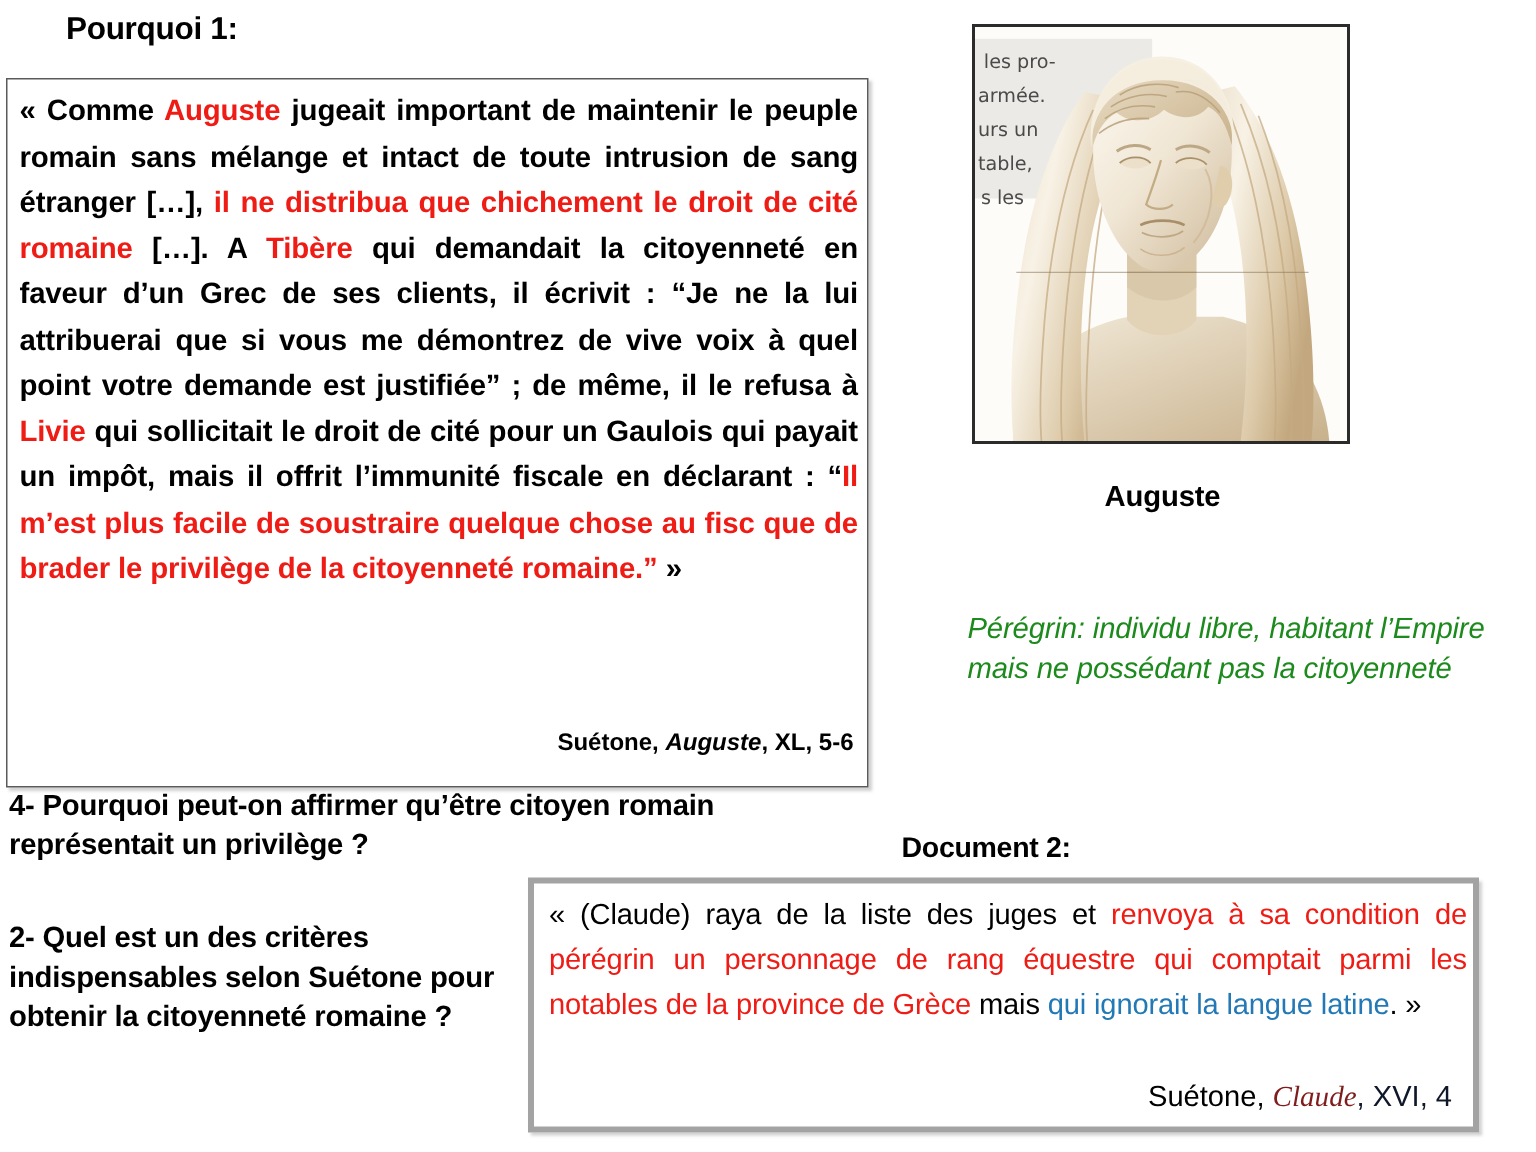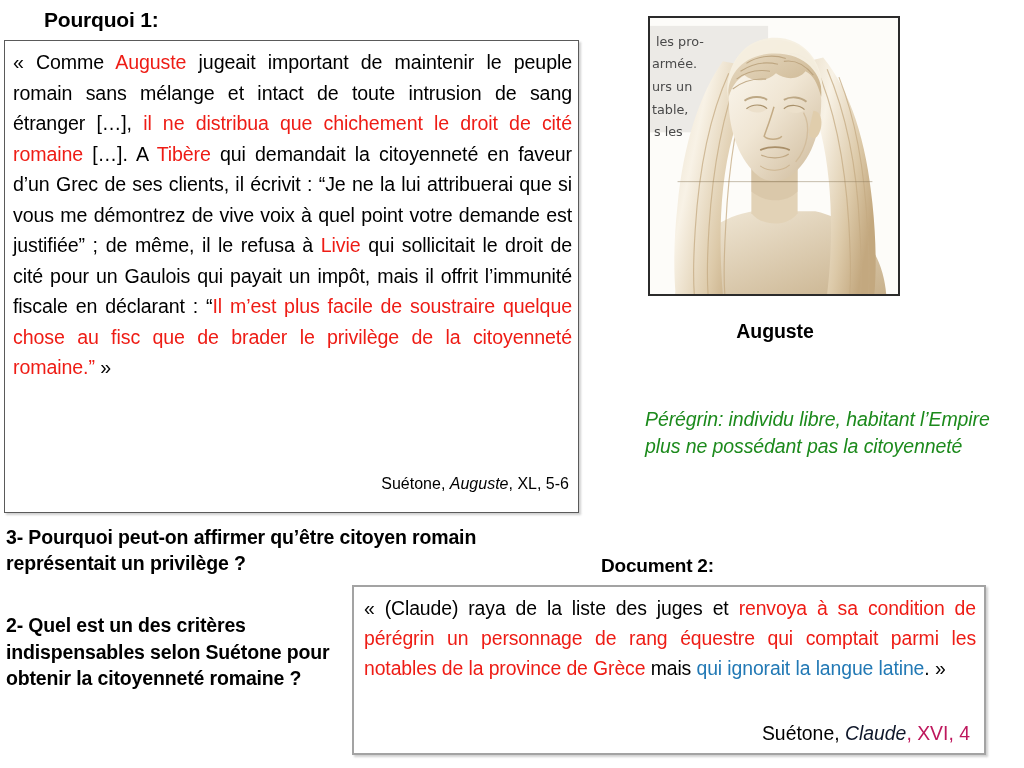--- a/index.html
+++ b/index.html
@@ -26,27 +26,28 @@
     position: absolute;
     left: 44px;
     top: 8px;
     font-size: 21px;
     font-weight: bold;
     letter-spacing: -0.2px;
   }
   #doc1-box {
     position: absolute;
     left: 4px;
-    top: 40px;
+    top: 52px;
     width: 575px;
     height: 473px;
     border: 1px solid #5a5a5a;
     box-sizing: border-box;
     background: #ffffff;
     box-shadow: 2px 2px 2px rgba(120,120,120,0.35);
+    font-weight: bold;
   }
   #doc1-text {
     position: absolute;
     left: 8px;
     top: 6px;
     width: 559px;
     font-size: 19.6px;
     line-height: 30.5px;
     text-align: justify;
     text-justify: inter-word;
@@ -91,21 +92,21 @@
     font-size: 19px;
     font-weight: bold;
     letter-spacing: -0.2px;
   }
   #doc2-box {
     position: absolute;
     left: 352px;
     top: 585px;
     width: 634px;
     height: 170px;
-    border: 2px solid #a3a3a3;
+    border: 4px solid #a3a3a3;
     box-sizing: border-box;
     background: #ffffff;
     box-shadow: 2px 2px 2px rgba(120,120,120,0.35);
   }
   #doc2-text {
     position: absolute;
     left: 10px;
     top: 6px;
     width: 612px;
     font-size: 19.4px;
@@ -164,28 +165,28 @@
 
 <div class="slide">
 
   <div id="doc1-title">Pourquoi 1:</div>
 
   <div id="doc1-box">
     <div id="doc1-text"><span style="color: rgb(0, 0, 0);">« Comme </span><span style="color: rgb(238, 28, 21);">Auguste</span><span style="color: rgb(0, 0, 0);"> jugeait important de maintenir le peuple romain sans mélange et intact de toute intrusion de sang étranger […], </span><span style="color: rgb(238, 28, 21);">il ne distribua que chichement le droit de cité romaine</span><span style="color: rgb(0, 0, 0);"> […]. A </span><span style="color: rgb(238, 28, 21);">Tibère</span><span style="color: rgb(0, 0, 0);"> qui demandait la citoyenneté en faveur d’un Grec de ses clients, il écrivit : “Je ne la lui attribuerai que si vous me démontrez de vive voix à quel point votre demande est justifiée” ; de même, il le refusa à </span><span style="color: rgb(238, 28, 21);">Livie</span><span style="color: rgb(0, 0, 0);"> qui sollicitait le droit de cité pour un Gaulois qui payait un impôt, mais il offrit l’immunité fiscale en déclarant : “</span><span style="color: rgb(238, 28, 21);">Il m’est plus facile de soustraire quelque chose au fisc que de brader le privilège de la citoyenneté romaine.”</span><span style="color: rgb(0, 0, 0);"> »</span></div>
     <div id="doc1-source"><span style="color: rgb(0, 0, 0);">Suétone, </span><span style="color: rgb(0, 0, 0); font-style: italic;">Auguste</span><span style="color: rgb(0, 0, 0);">, XL, 5-6</span></div>
   </div>
 
-  <div id="question-1">3- Pourquoi peut-on affirmer qu’être citoyen romain représentait un privilège ?</div>
+  <div id="question-1">4- Pourquoi peut-on affirmer qu’être citoyen romain représentait un privilège ?</div>
   <div id="question-2">2- Quel est un des critères indispensables selon Suétone pour obtenir la citoyenneté romaine ?</div>
 
   <div id="doc2-title">Document 2:</div>
 
   <div id="doc2-box">
     <div id="doc2-text"><span style="color: rgb(0, 0, 0);">« (Claude) raya de la liste des juges et </span><span style="color: rgb(238, 28, 21);">renvoya à sa condition de pérégrin un personnage de rang équestre qui comptait parmi les notables de la province de Grèce</span><span style="color: rgb(0, 0, 0);"> mais </span><span style="color: rgb(34, 121, 181);">qui ignorait la langue latine</span><span style="color: rgb(0, 0, 0);">. »</span></div>
-    <div id="doc2-source"><span style="color: rgb(0, 0, 0);">Suétone, </span><span style="color: #0f172a; font-style: italic;">Claude</span><span style="color: #be185d;">, XVI, 4</span></div>
+    <div id="doc2-source"><span style="color: rgb(0, 0, 0);">Suétone, </span><span style="color: #7f1d1d; font-style: italic; font-family: Liberation Serif, serif;">Claude</span><span style="color: #0f172a;">, XVI, 4</span></div>
   </div>
 
   <div id="portrait-frame">
     <svg id="portrait-svg" viewBox="0 0 252 280" preserveAspectRatio="none">
       <defs>
         <linearGradient id="marbleFace" x1="0.15" y1="0" x2="0.95" y2="1">
           <stop offset="0" stop-color="#fbf7ef"></stop>
           <stop offset="0.45" stop-color="#f0e6d4"></stop>
           <stop offset="1" stop-color="#cfbb9c"></stop>
         </linearGradient>
@@ -276,15 +277,15 @@
 
       <line x1="28" y1="166" x2="226" y2="166" stroke="#8d7a5c" stroke-width="0.9" opacity="0.55"></line>
       <line x1="103" y1="166" x2="150" y2="166" stroke="#a08b69" stroke-width="0.9" opacity="0.5"></line>
     </svg>
   </div>
 
   <div id="portrait-caption">
     <div>Auguste</div>
   </div>
 
-  <div id="peregrin-note" class="green">Pérégrin: individu libre, habitant l’Empire plus ne possédant pas la citoyenneté</div>
+  <div id="peregrin-note" class="green">Pérégrin: individu libre, habitant l’Empire mais ne possédant pas la citoyenneté</div>
 
 </div>
 
 </body></html>

